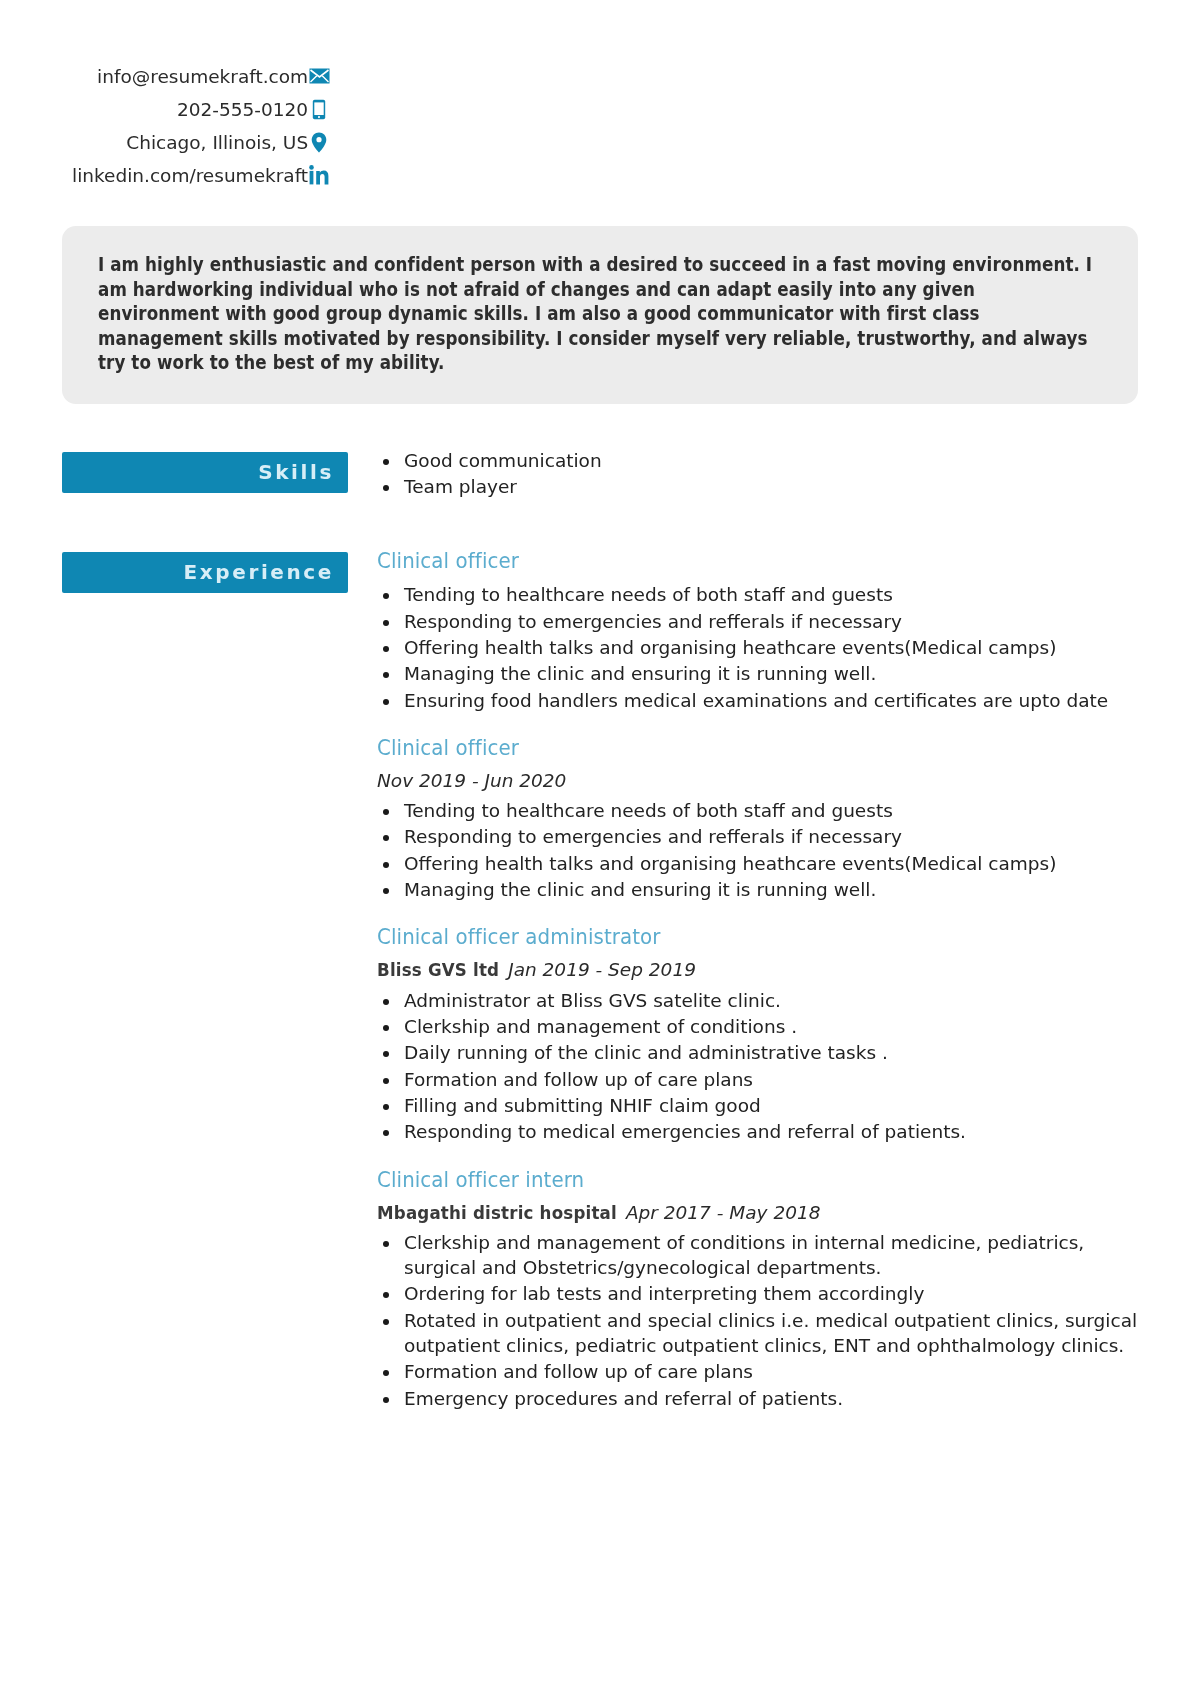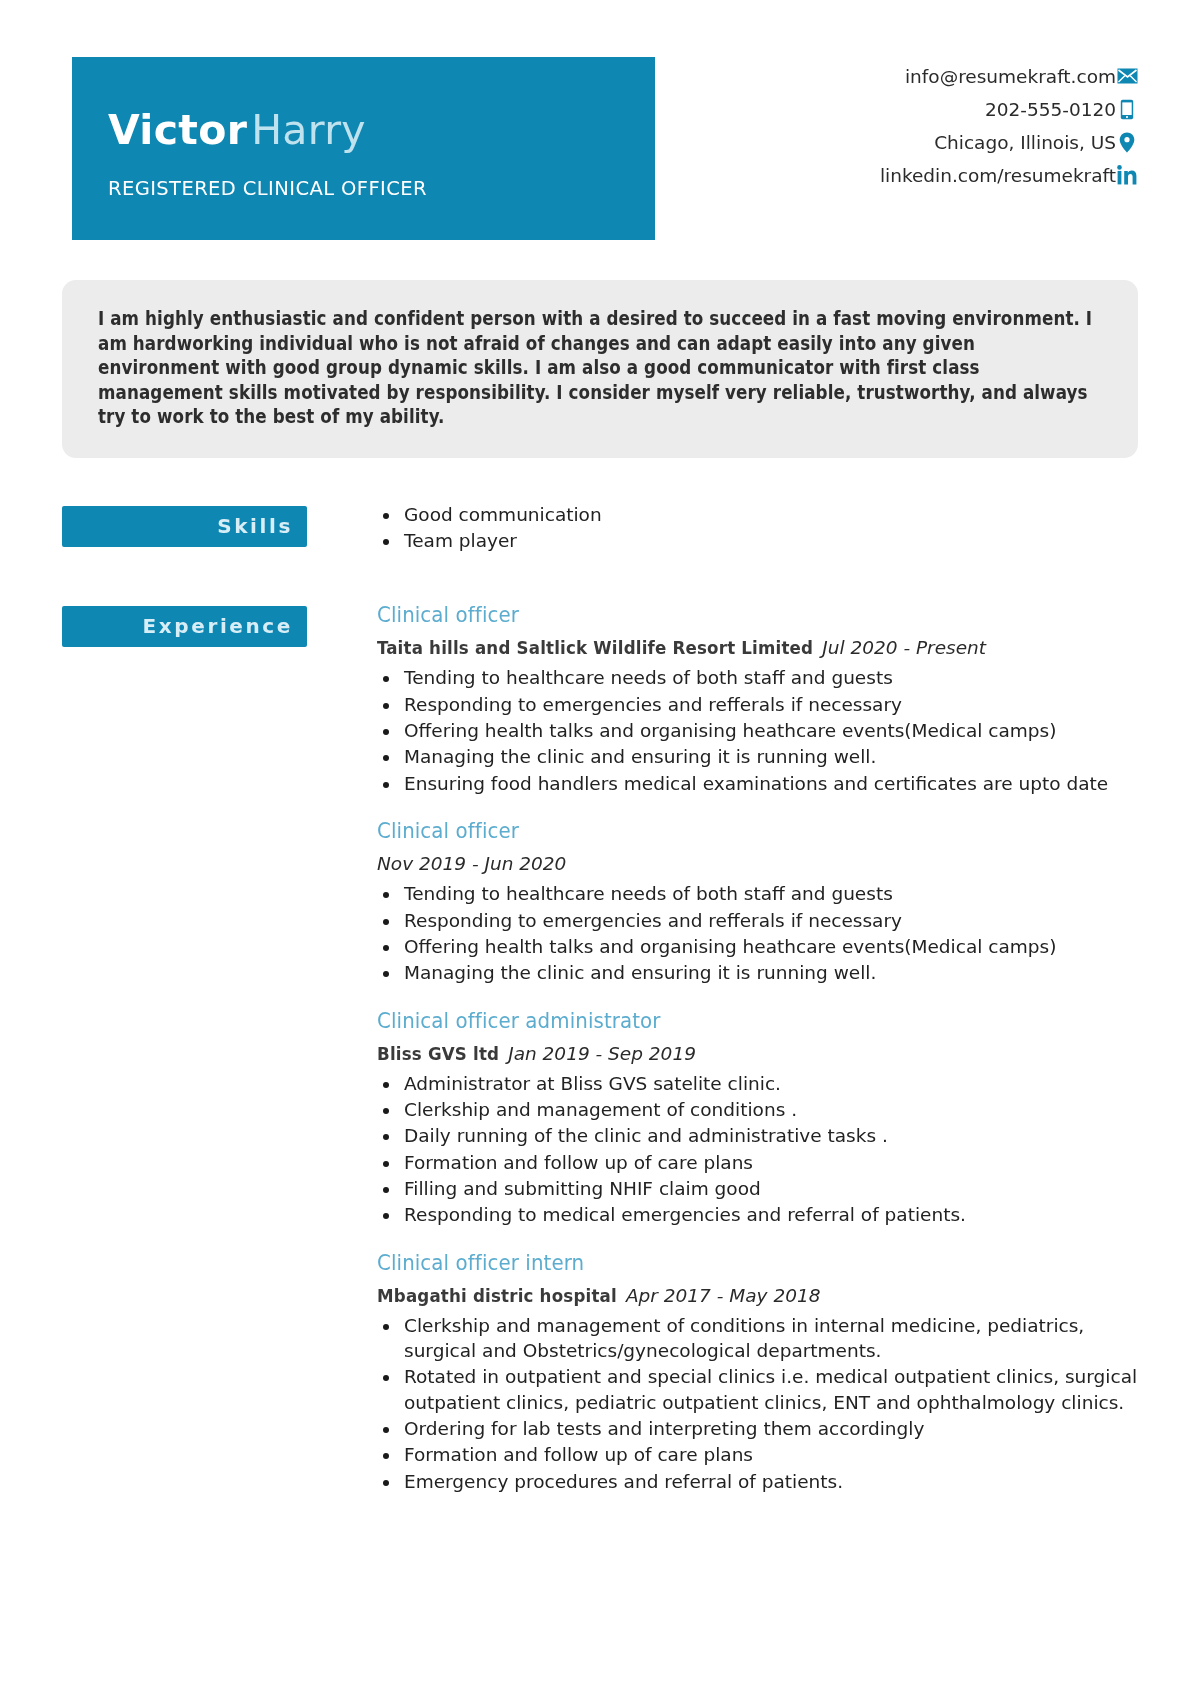--- a/index.html
+++ b/index.html
@@ -120,21 +120,21 @@
   }
   .section-pill {
     background: #0f87b3;
     color: #d7eef7;
     font-size: 20px;
     font-weight: bold;
     letter-spacing: 2.6px;
     text-align: right;
     padding: 8px 14px 9px 14px;
     box-sizing: border-box;
-    width: 245px;
+    width: 286px;
     border-radius: 2px;
   }
   .content-col {
     flex: 1 1 auto;
     padding-left: 55px;
     margin-top: -4px;
   }
 
   
   ul.blist {
@@ -196,26 +196,20 @@
   }
   .job-bullets { margin-top: 2px; }
 </style>
 </head>
 <body>
 
 <div class="page">
 
   <div class="header">
 
-    <div class="name-block">
-      <div class="name-line">
-        <span class="name-first">Victor</span><span class="name-last">Harry</span>
-      </div>
-      <div class="job-title">REGISTERED CLINICAL OFFICER</div>
-    </div>
 
     <div class="contact">
 
       <div class="contact-row">
         <span class="contact-text">info@resumekraft.com</span>
         <span class="contact-icon">
           <svg width="21" height="16" viewBox="0 0 21 16">
               <rect x="0.5" y="0.5" width="20" height="15" fill="#0f87b3"></rect>
               <path d="M1.5 2 L10.5 9 L19.5 2" stroke="#ffffff" stroke-width="1.6" fill="none"></path>
               <path d="M1.5 14 L7.8 7.8 M19.5 14 L13.2 7.8" stroke="#ffffff" stroke-width="1.4" fill="none"></path>
@@ -275,23 +269,20 @@
   </div>
 
   <div class="section section-exp">
     <div class="label-col">
       <div class="section-pill">Experience</div>
     </div>
     <div class="content-col">
 
       <div class="job">
         <div class="job-role">Clinical officer</div>
-        <div class="job-meta">
-          <span class="job-company">Taita hills and Saltlick Wildlife Resort Limited</span><span class="job-dates">Jul 2020 - Present</span>
-        </div>
         <ul class="blist job-bullets">
           <li>Tending to healthcare needs of both staff and guests</li>
           <li>Responding to emergencies and refferals if necessary</li>
           <li>Offering health talks and organising heathcare events(Medical camps)</li>
           <li>Managing the clinic and ensuring it is running well.</li>
           <li>Ensuring food handlers medical examinations and certificates are upto date</li>
         </ul>
       </div>
 
       <div class="job">
@@ -322,22 +313,22 @@
         </ul>
       </div>
 
       <div class="job">
         <div class="job-role">Clinical officer intern</div>
         <div class="job-meta">
           <span class="job-company">Mbagathi distric hospital</span><span class="job-dates">Apr 2017 - May 2018</span>
         </div>
         <ul class="blist job-bullets">
           <li>Clerkship and management of conditions in internal medicine, pediatrics, surgical and Obstetrics/gynecological departments.</li>
+          <li>Ordering for lab tests and interpreting them accordingly</li>
           <li>Rotated in outpatient and special clinics i.e. medical outpatient clinics, surgical outpatient clinics, pediatric outpatient clinics, ENT and ophthalmology clinics.</li>
-          <li>Ordering for lab tests and interpreting them accordingly</li>
           <li> Formation and follow up of care plans</li>
           <li> Emergency procedures and referral of patients.</li>
         </ul>
       </div>
 
     </div>
   </div>
 
 </div>
 

